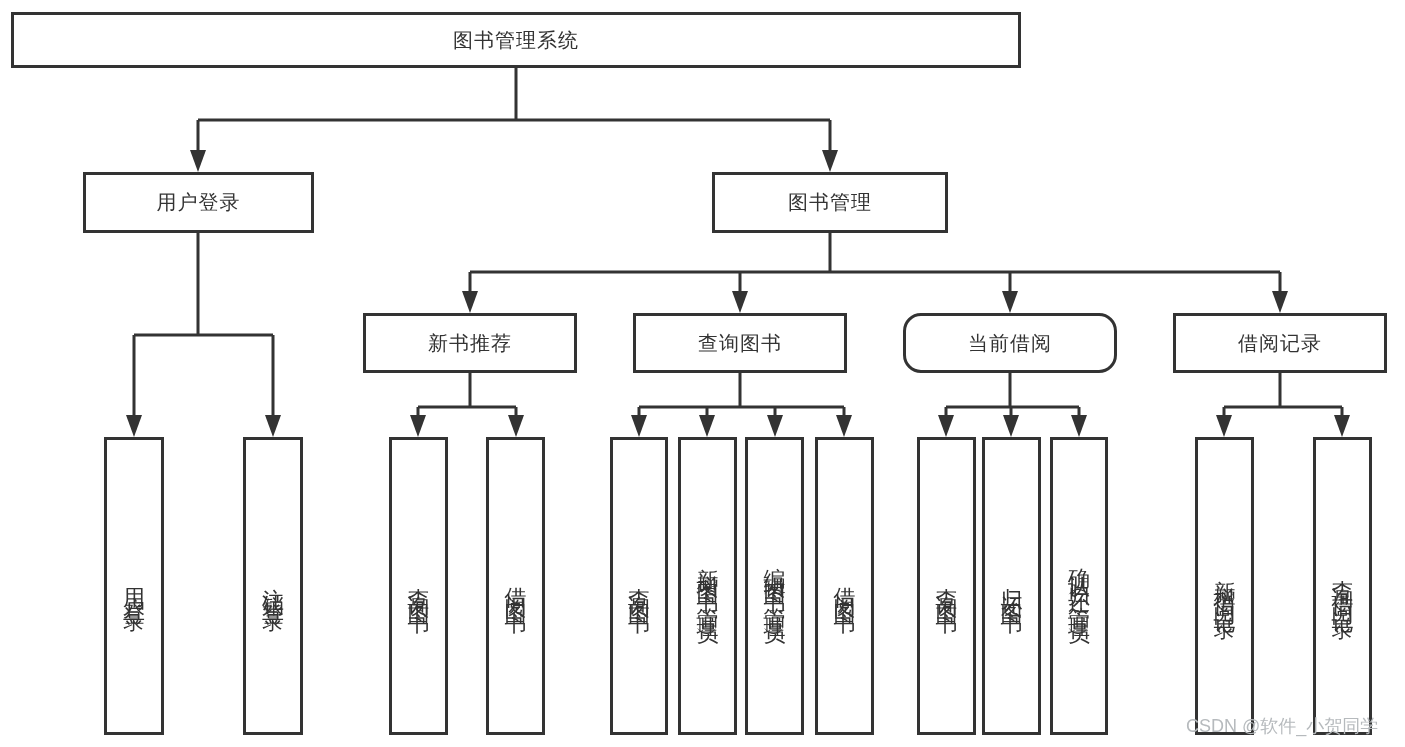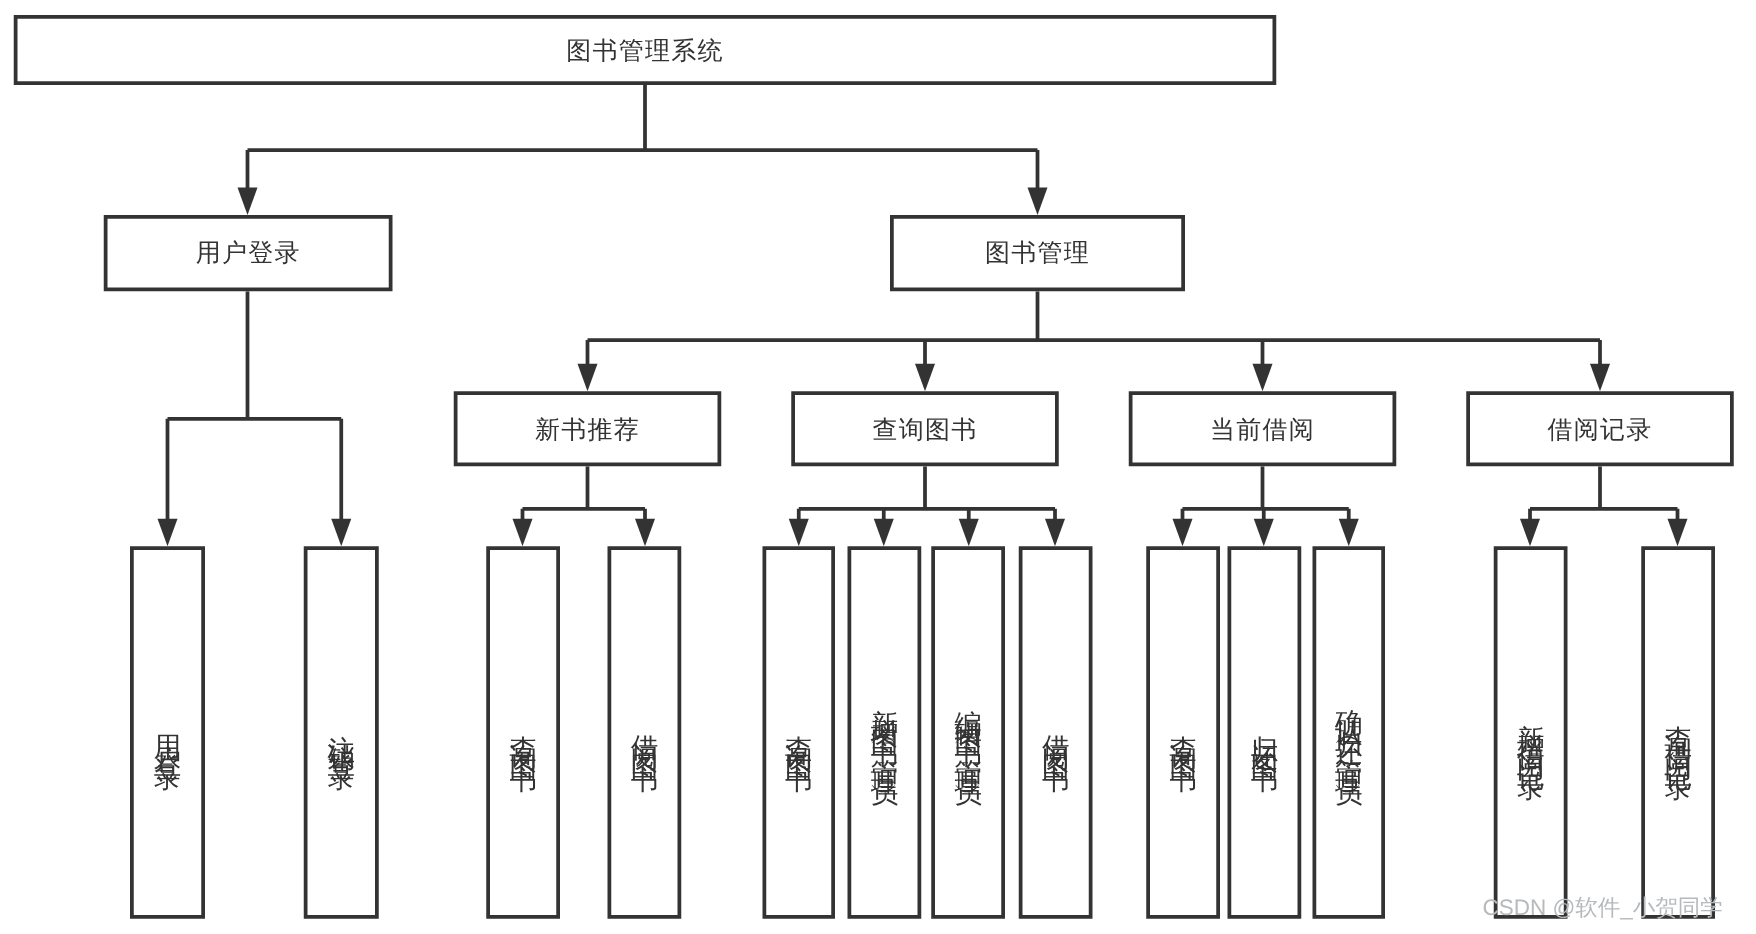--- a/index.html
+++ b/index.html
@@ -88,21 +88,21 @@
   <div class="node hbox" style="left:712px; top:172px; width:236px; height:61px;">
     <span>图书管理</span>
   </div>
 
   <div class="node hbox" style="left:363px; top:313px; width:214px; height:60px;">
     <span>新书推荐</span>
   </div>
   <div class="node hbox" style="left:633px; top:313px; width:214px; height:60px;">
     <span>查询图书</span>
   </div>
-  <div class="node hbox" style="left:903px; top:313px; width:214px; height:60px;">
+  <div class="node hbox" style="left:903px; top:313px; width:214px; height:60px;border-radius:18px;">
     <span>当前借阅</span>
   </div>
   <div class="node hbox" style="left:1173px; top:313px; width:214px; height:60px;">
     <span>借阅记录</span>
   </div>
 
   <div class="node vbox" style="left:104px; top:437px; width:60px; height:298px;">
     <span class="vtext">用户登录</span>
   </div>
   <div class="node vbox" style="left:243px; top:437px; width:60px; height:298px;">

